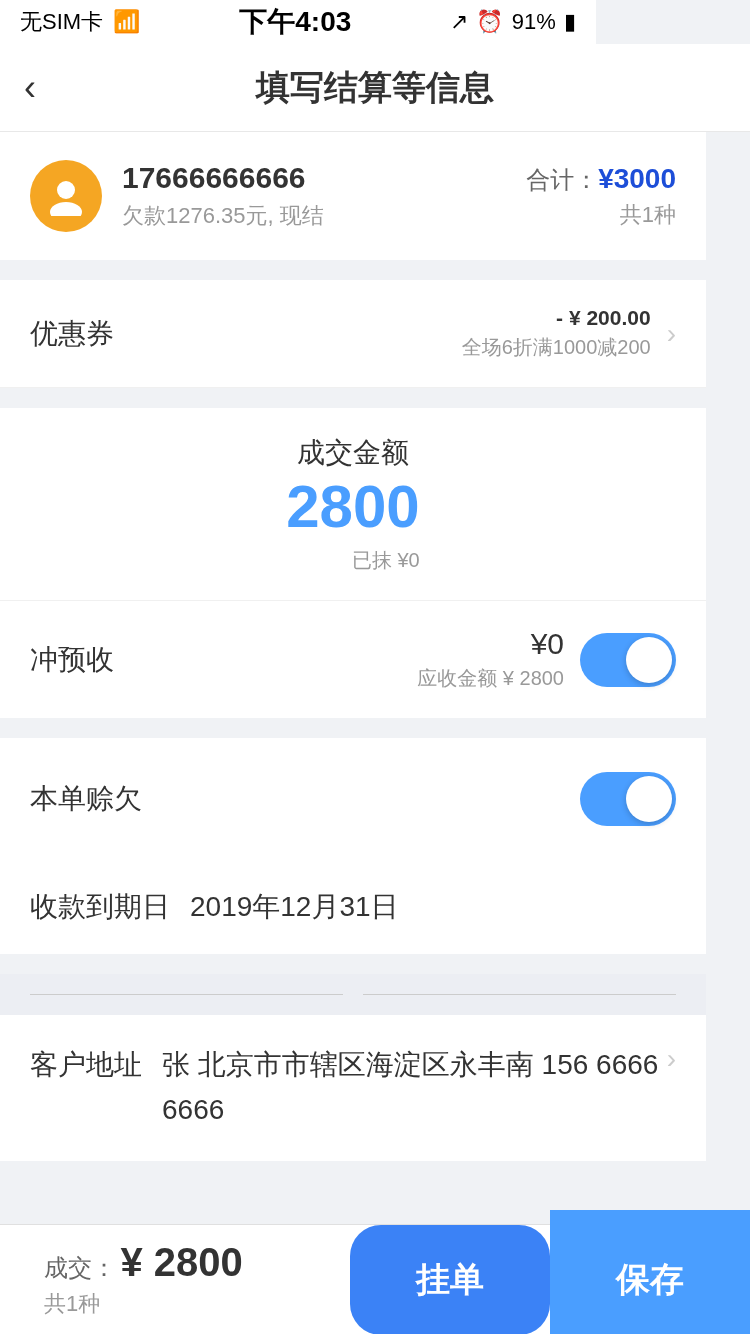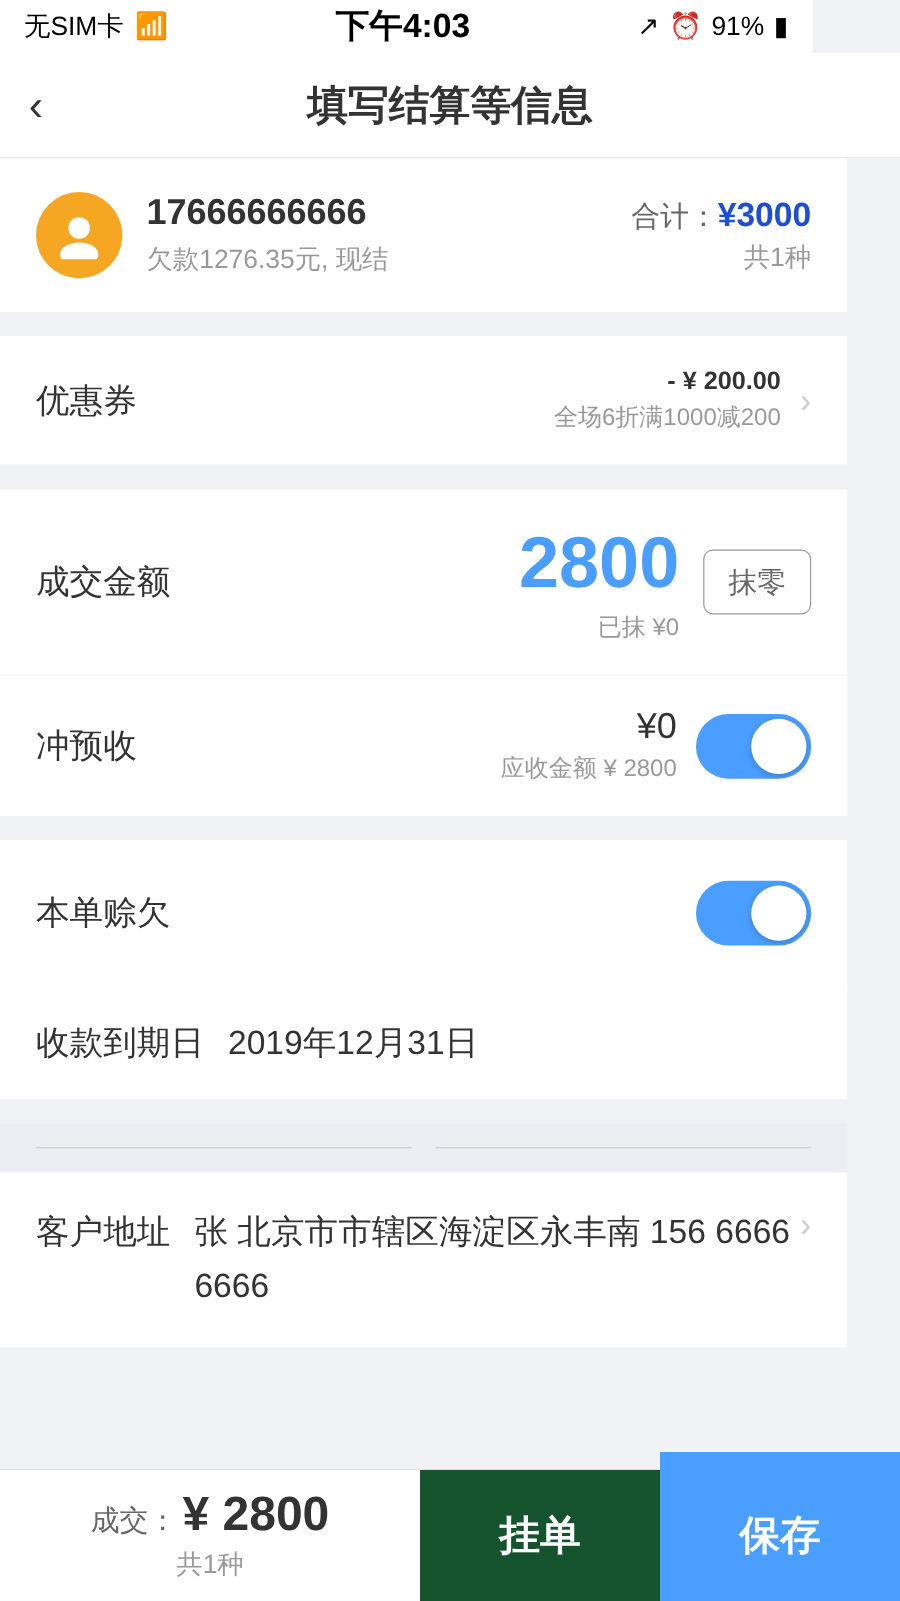--- a/index.html
+++ b/index.html
@@ -8,21 +8,21 @@
       font-family: -apple-system, 'PingFang SC', 'Helvetica Neue', Arial, sans-serif;
       background: #f0f2f5;
       width: 750px;
       min-height: 1334px;
       position: relative;
       overflow-x: hidden;
     }
 
     
     .status-bar {
-      width: 677px;
+      width: 596px;
       height: 44px;
       background: #fff;
       display: flex;
       align-items: center;
       justify-content: space-between;
       padding: 0 20px;
       font-size: 24px;
       font-weight: 500;
     }
     .status-left { display: flex; align-items: center; gap: 10px; font-size: 22px; }
@@ -147,20 +147,21 @@
     .deal-section {
       background: #fff;
       margin-top: 0;
     }
     .deal-row {
       padding: 26px 30px;
       display: flex;
       align-items: center;
       justify-content: space-between;
       border-bottom: 1px solid #f0f0f0;
+      flex-direction: column;
     }
     .deal-label {
       font-size: 28px;
       color: #333;
     }
     .deal-right {
       display: flex;
       align-items: center;
       gap: 20px;
     }
@@ -321,34 +322,34 @@
       bottom: 0;
       width: 750px;
       height: 110px;
       background: #fff;
       display: flex;
       align-items: center;
       border-top: 1px solid #e0e0e0;
     }
     .bottom-deal-info {
       flex: 1;
-      padding: 0 22px;
-      text-align: center;
+      padding: 0 44px;
     }
     .bottom-btn-hang {
       width: 200px;
       height: 110px;
-      background: #14532d;
+      background: #3b82f6;
       display: flex;
       align-items: center;
       justify-content: center;
       font-size: 34px;
       color: #fff;
       font-weight: 600;
       cursor: pointer;
+      border-radius: 31px;
     }
     .bottom-btn-save {
       width: 200px;
       height: 140px;
       background: #4a9eff;
       display: flex;
       align-items: center;
       justify-content: center;
       font-size: 34px;
       color: #fff;
@@ -417,21 +418,20 @@
   <div class="section-divider"></div>
 
   <div class="deal-section">
     <div class="deal-row">
       <div class="deal-label">成交金额</div>
       <div class="deal-right">
         <div>
           <div class="deal-amount-value">2800</div>
           <div class="deal-amount-sub">已抹 ¥0</div>
         </div>
-        <button class="round-btn">抹零</button>
       </div>
     </div>
 
     <div class="prereceipt-row">
       <div class="prereceipt-label">冲预收</div>
       <div class="prereceipt-right">
         <div class="prereceipt-amount">
           <div class="main">¥0</div>
           <div class="sub">应收金额 ¥ 2800</div>
         </div>

